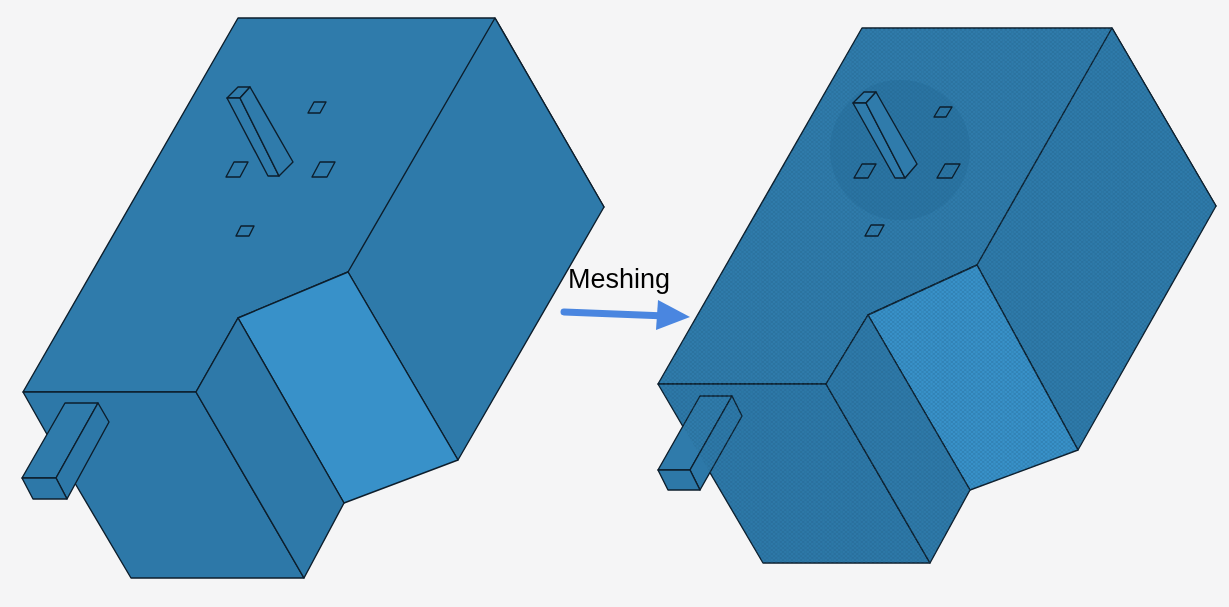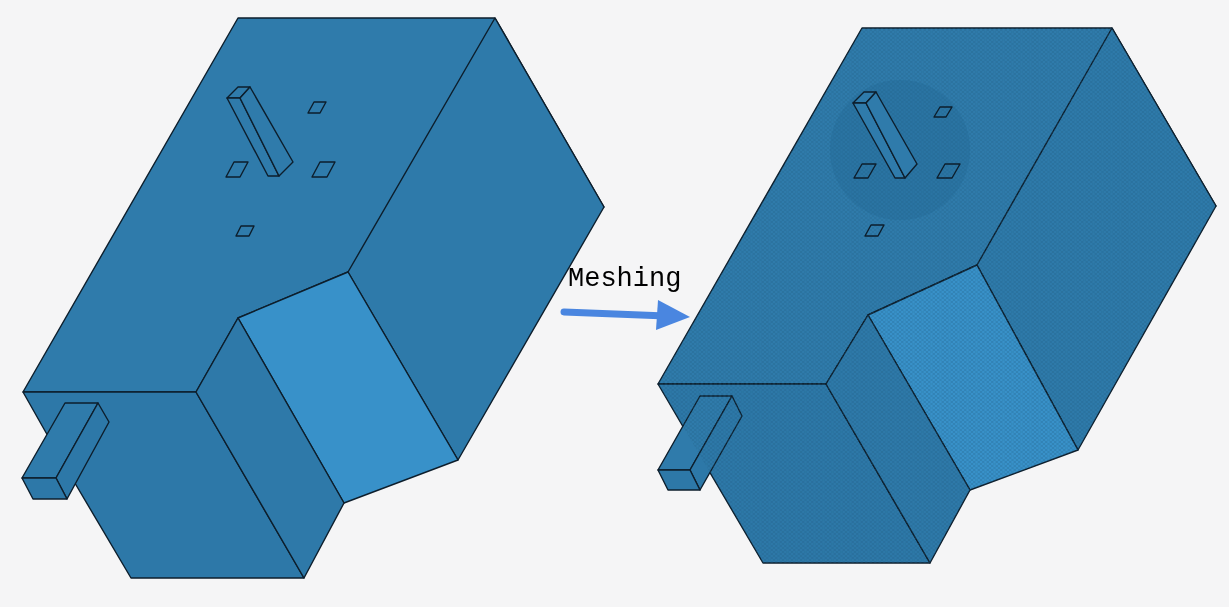--- a/index.html
+++ b/index.html
@@ -1,18 +1,18 @@
 <!DOCTYPE html>
 <html><head>
 <meta charset="utf-8">
 <style>
   html, body { margin:0; padding:0; background:#f5f5f6; }
   body { width:1229px; height:607px; position:relative; overflow:hidden; font-family:"Liberation Sans", sans-serif; }
   svg { position:absolute; left:0; top:0; }
-  .label { position:absolute; left:568px; top:264px; font-size:27px; color:#000; font-family:Liberation Mono, monospace; }
+  .label { position:absolute; left:568px; top:264px; font-size:27px; color:#000; font-family:Liberation Sans, sans-serif; }
 </style>
 </head>
 <body>
 
 <div>
 <svg width="1229" height="607" viewBox="0 0 1229 607" xmlns="http://www.w3.org/2000/svg">
   <defs>
     <pattern id="mesh" width="9" height="8" patternUnits="userSpaceOnUse">
       <path d="M0 4 L4.5 0 L9 4 L4.5 8 Z M0 0 L9 8 M9 0 L0 8" fill="none" stroke="#1d5a80" stroke-width="0.5" opacity="0.55"></path>
     </pattern>

